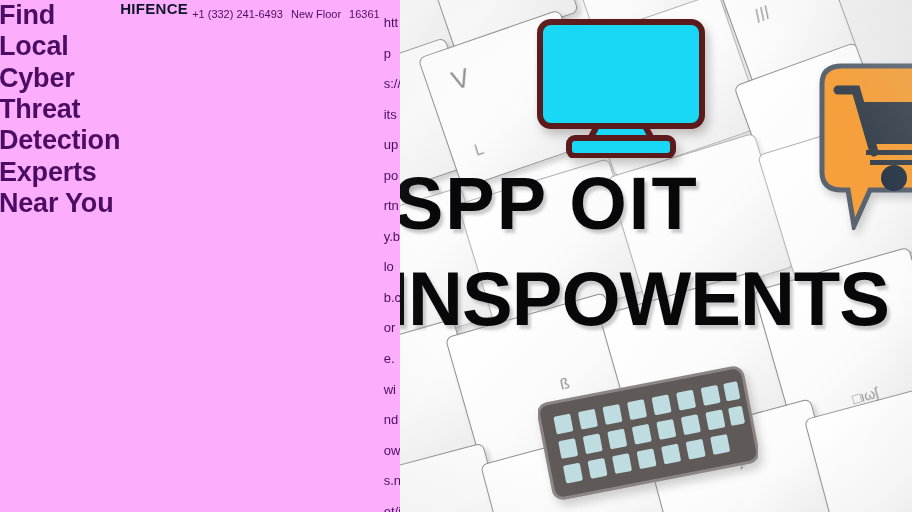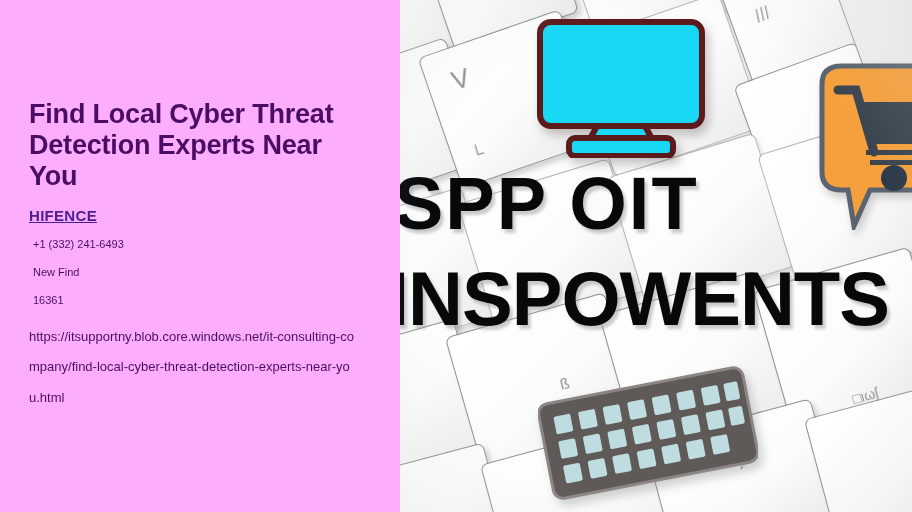--- a/index.html
+++ b/index.html
@@ -25,39 +25,38 @@
   
   .info-panel {
     position: relative;
     width: 400px;
     height: 512px;
     flex: 0 0 400px;
     background: #fcaefc;
     box-sizing: border-box;
     padding: 0 29px;
     display: flex;
-    flex-direction: column;
+    flex-direction: row;
     justify-content: center;
   }
   .headline {
     font-size: 27px;
     line-height: 1.16;
     font-weight: bold;
     color: #4b0d63;
     letter-spacing: -0.2px;
     margin: 0 0 14px 0;
     max-width: 355px;
   }
   .brand {
     font-size: 15px;
     font-weight: bold;
-    color: #4c1d95;
+    color: #0f172a;
     letter-spacing: 0.3px;
     margin: 0 0 6px 0;
-    text-decoration: underline;
   }
   .contact-line {
     font-size: 11px;
     line-height: 1.82;
     color: #4b0d63;
     margin: 4px;
     white-space: nowrap;
   }
   .source-url {
     font-size: 13px;
@@ -175,21 +174,21 @@
 
   <div class="info-panel">
 
     <h1 class="headline">Find Local Cyber Threat Detection Experts Near You</h1>
 
     <div class="brand">HIFENCE</div>
 
     <div class="contact-line">+1 (332) 241-6493</div>
 
 
-    <div class="contact-line">New Find</div>
+    <div class="contact-line">New Floor</div>
 
     <div class="contact-line">16361</div>
 
     <div class="source-url">https://itsupportny.blob.core.windows.net/it-consulting-company/find-local-cyber-threat-detection-experts-near-you.html</div>
   </div>
 
   <div class="hero-panel">
 
     <div class="kb-bg"></div>
 

